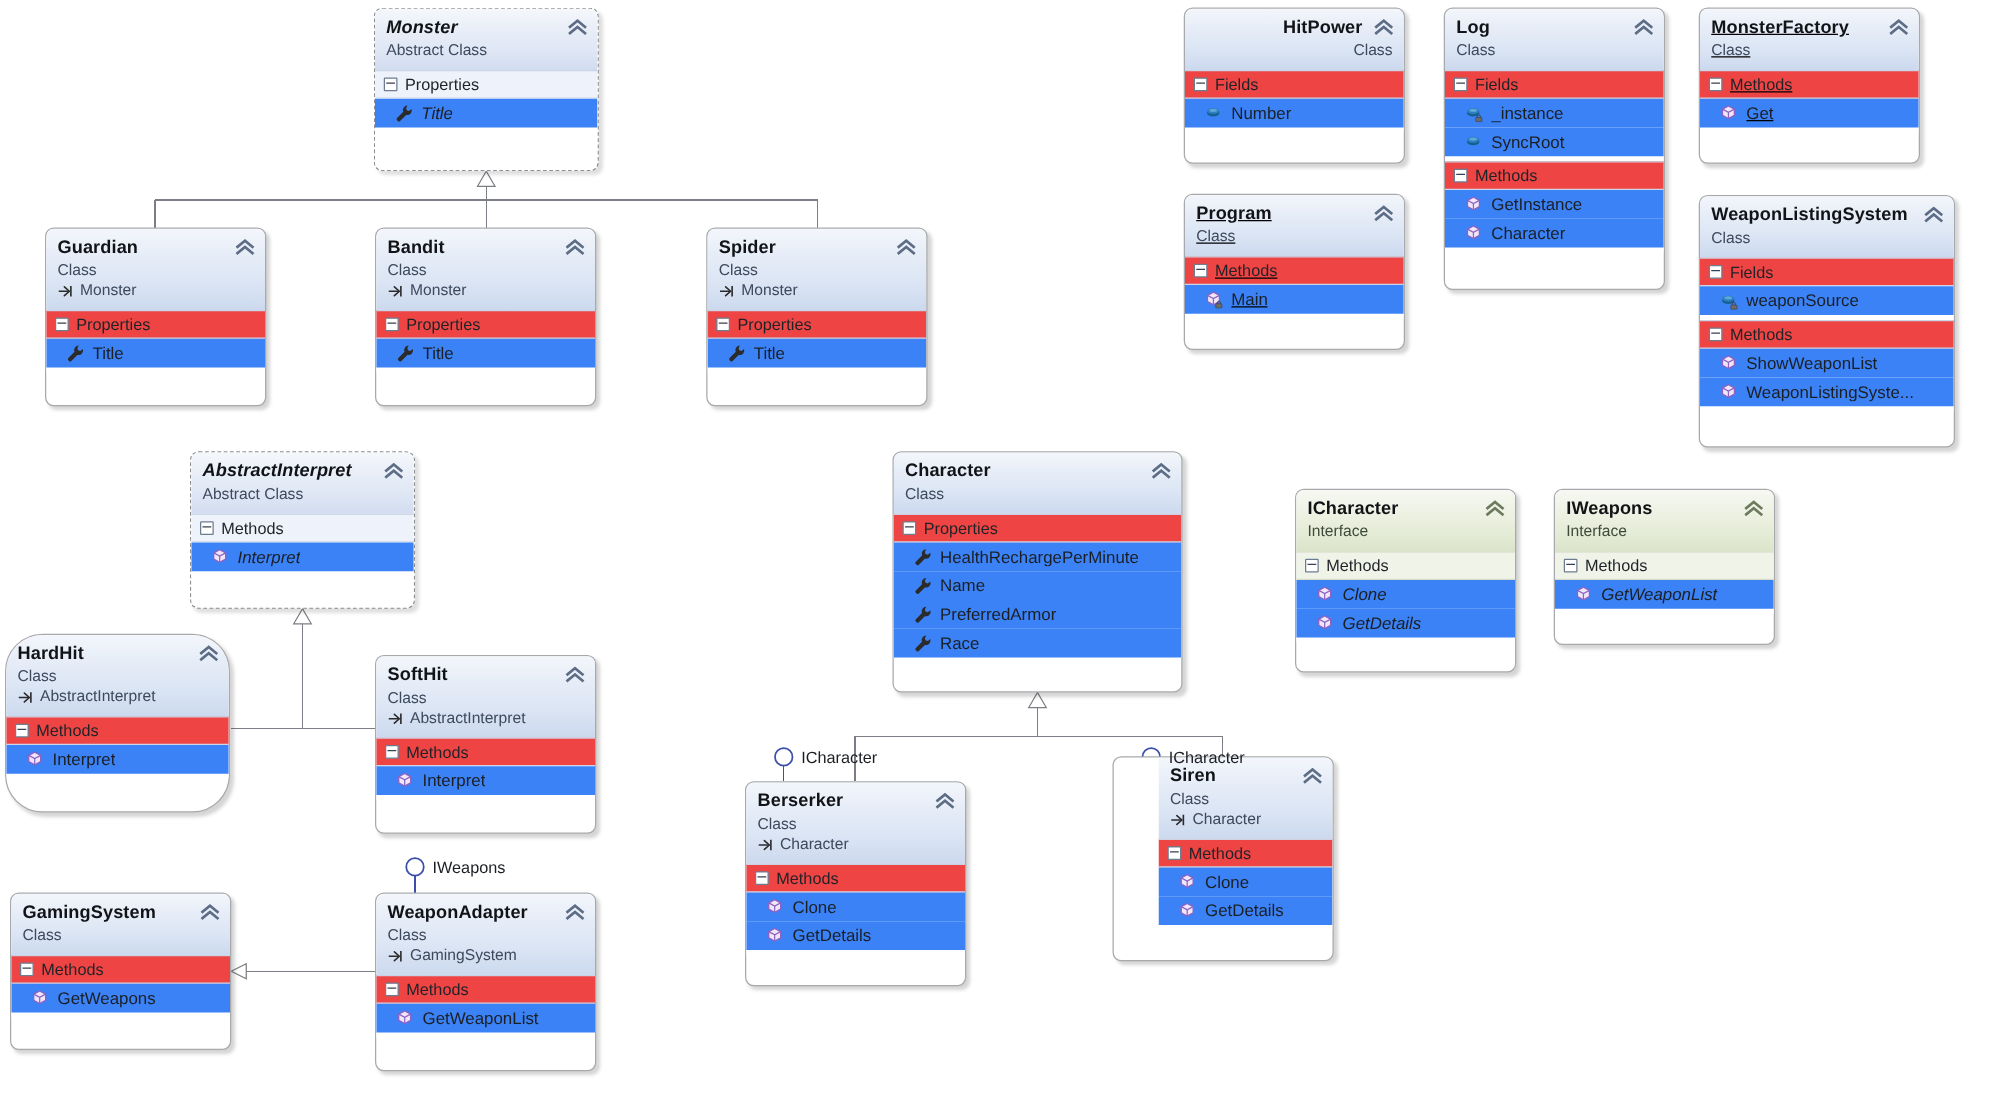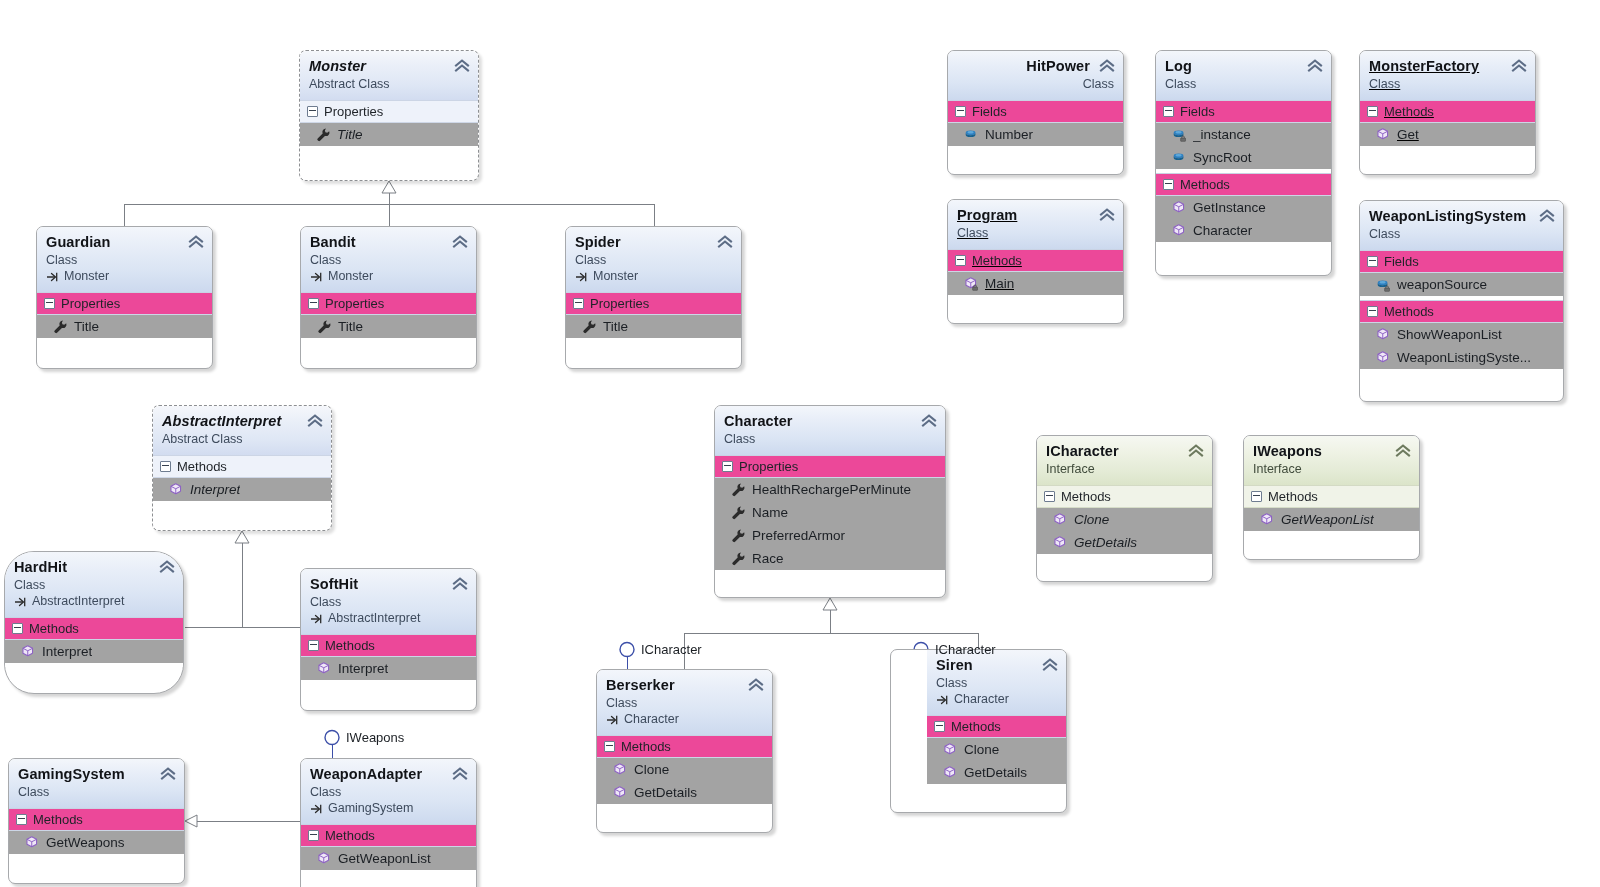--- a/index.html
+++ b/index.html
@@ -1,21 +1,21 @@
 <!DOCTYPE html>
 <html><head>
 <meta charset="utf-8">
 <style>
   html,body{margin:0;padding:0;background:#ffffff;}
   body{
     width:1600px;height:887px;position:relative;overflow:hidden;
     font-family:"Liberation Sans","DejaVu Sans",sans-serif;
     -webkit-font-smoothing:antialiased;
   }
-  #canvas{position:absolute;inset:0;width:1600px;height:770px;margin-top:44px;}
+  #canvas{position:absolute;inset:0;width:1600px;height:770px;}
   #wires{position:absolute;left:0;top:0;width:1600px;height:887px;pointer-events:none;}
 
   
   .node{
     position:absolute;box-sizing:border-box;
     border:1px solid #a7a9ac;border-radius:7px;
     background:#ffffff;
     box-shadow:3px 3px 3px rgba(0,0,0,.17);
     overflow:hidden;
   }
@@ -47,37 +47,37 @@
   .chev{
     position:absolute;top:8px;right:8px;width:16px;height:14px;color:#5d6d86;
   }
   .node.iface .chev{color:#6d7a5e;}
 
   
   .cmp{
     display:flex;align-items:center;gap:6px;
     padding:3px 9px 3px 7px;
     font-size:13px;color:#1f2328;
-    background:#ec4899;border-top:1px solid #c9d3e4;border-bottom:1px solid #ccd6e6;
+    background:#ef4444;border-top:1px solid #c9d3e4;border-bottom:1px solid #ccd6e6;
   }
   .node.iface .cmp{background:#f0f3e8;border-top:1px solid #d3dac4;border-bottom:1px solid #d6ddc8;}
   .node.abstract .cmp{background:#eef2fa;border-top:1px solid #ccd5e5;border-bottom:1px solid #ced7e7;}
   .minus{
     width:9px;height:9px;border:1px solid #6e7c90;background:#fff;
     position:relative;flex:0 0 auto;border-radius:1px;
   }
   .minus:before{
     content:"";position:absolute;left:1px;right:1px;top:3px;height:1px;background:#37414f;
   }
 
   
   .mem{
     display:flex;align-items:center;
     padding:1px 9px 1px 9px;min-height:21px;
-    font-size:13.5px;color:#1b1f24;background:#a3a3a3;
+    font-size:13.5px;color:#1b1f24;background:#3b82f6;
   }
   .mico{width:28px;flex:0 0 auto;display:flex;align-items:center;justify-content:center;}
   .mtxt{white-space:nowrap;overflow:hidden;}
   .italic .mtxt{font-style:italic;}
   .memlist{padding-bottom:4px;background:#fff;}
 
   
   .lolli{position:absolute;font-size:13px;color:#1b1f24;white-space:nowrap;}
 </style>
 </head>

